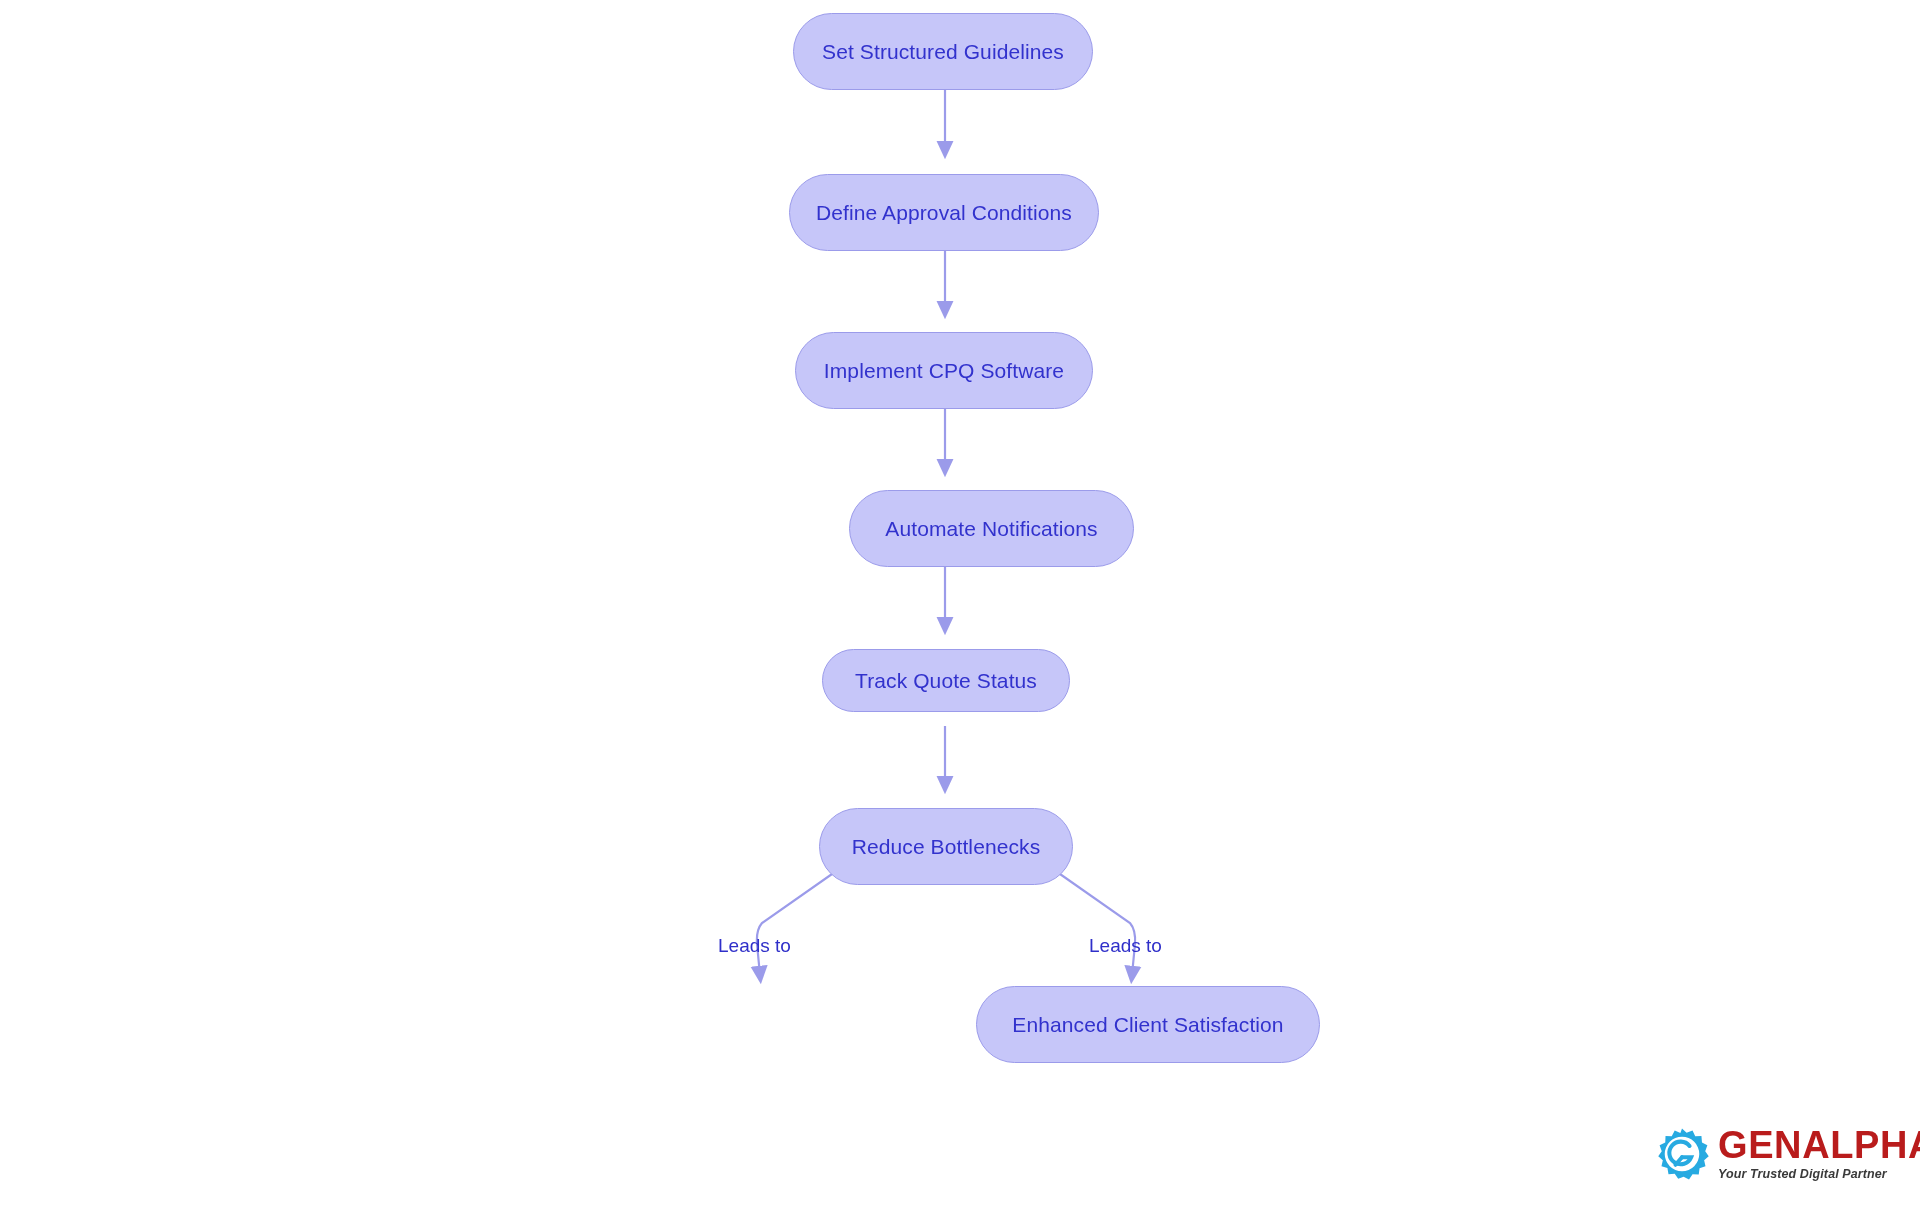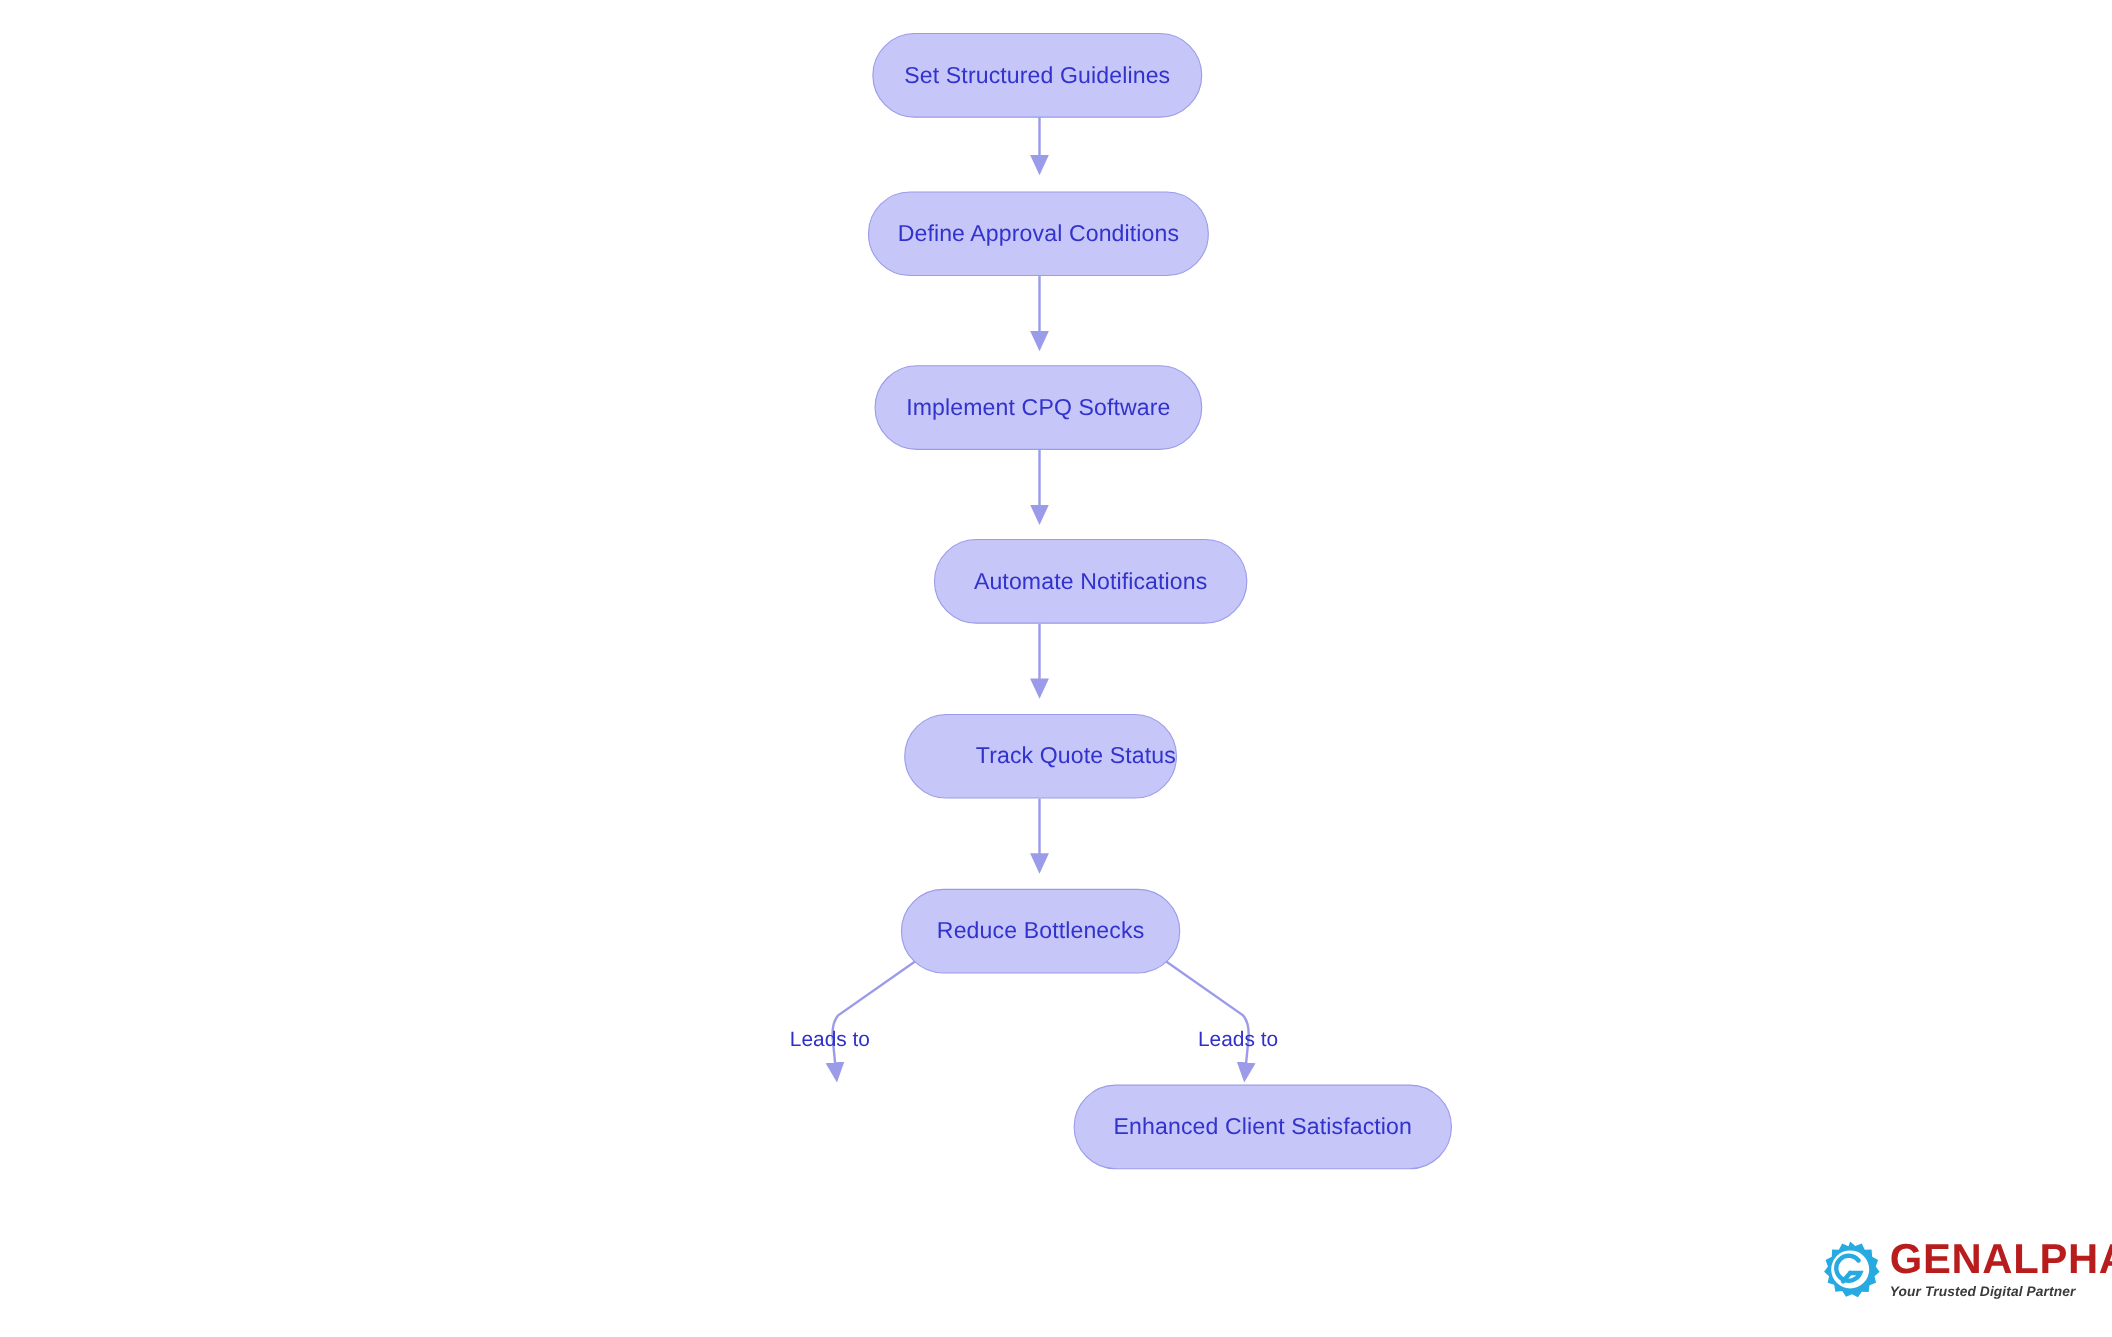--- a/index.html
+++ b/index.html
@@ -111,37 +111,37 @@
       <line x1="945" y1="409" x2="945" y2="468" marker-end="url(#arrowhead)"></line>
       <line x1="945" y1="567" x2="945" y2="626" marker-end="url(#arrowhead)"></line>
       <line x1="945" y1="726" x2="945" y2="785" marker-end="url(#arrowhead)"></line>
 
       <path d="M 862 853 L 762 923 Q 756 930 757 944 L 760 975" marker-end="url(#arrowhead)"></path>
 
       <path d="M 1030 853 L 1130 923 Q 1136 930 1135 944 L 1132 975" marker-end="url(#arrowhead)"></path>
     </g>
   </svg>
 
-  <div class="node" style="left:793px; top:30px; width:300px; height:77px;">
+  <div class="node" style="left:793px; top:13px; width:300px; height:77px;">
     <span>Set Structured Guidelines</span>
   </div>
 
   <div class="node" style="left:795px; top:332px; width:298px; height:77px;">
     <span>Implement CPQ Software</span>
   </div>
 
   <div class="node" style="left:789px; top:174px; width:310px; height:77px;">
     <span>Define Approval Conditions</span>
   </div>
 
   <div class="node" style="left:849px; top:490px; width:285px; height:77px;">
     <span>Automate Notifications</span>
   </div>
 
-  <div class="node" style="left:822px; top:649px; width:248px; height:77px;justify-content:flex-end;">
+  <div class="node" style="left:822px; top:649px; width:248px; height:63px;">
     <span>Track Quote Status</span>
   </div>
 
   <div class="node" style="left:819px; top:808px; width:254px; height:77px;">
     <span>Reduce Bottlenecks</span>
   </div>
 
 
   <div class="node" style="left:976px; top:986px; width:344px; height:77px;">
     <span>Enhanced Client Satisfaction</span>

